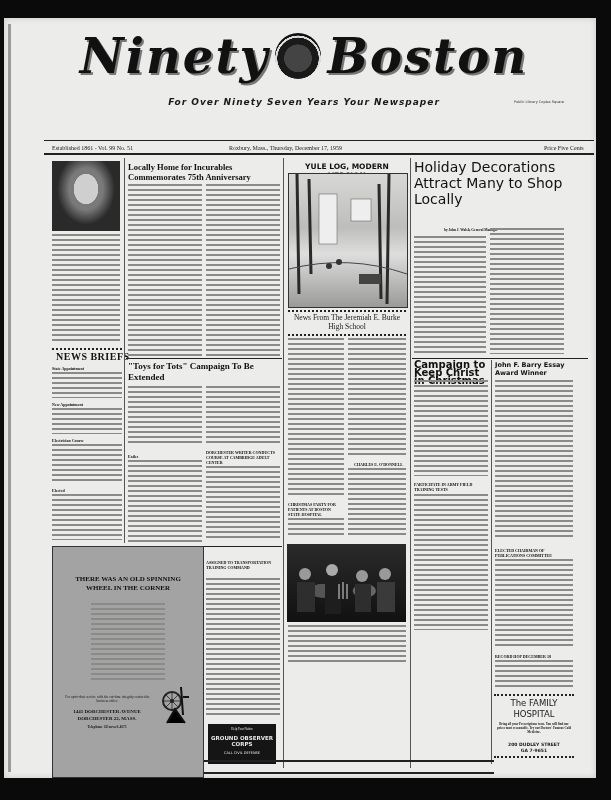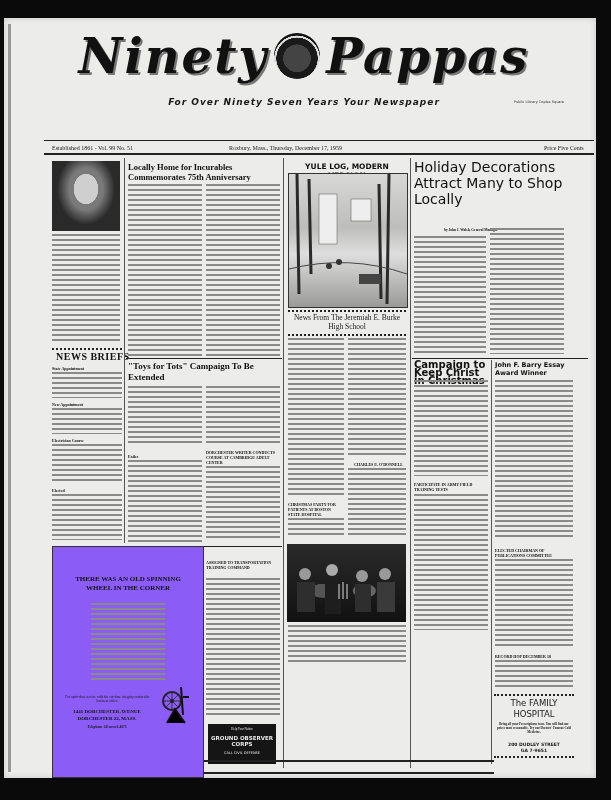--- a/index.html
+++ b/index.html
@@ -27,21 +27,21 @@
 </style>
 </head>
 <body>
 
 <div class="page">
   <div class="lrule"></div>
 
   <div class="abs mast">
     <span class="w">Ninety</span>
     <div class="seal"></div>
-    <span class="w">Pappas</span>
+    <span class="w">Boston</span>
   </div>
   <div class="abs tagline">For Over Ninety Seven Years Your Newspaper</div>
   <div class="abs copynote">Public Library Copies Square</div>
 
   <div class="rule" style="left:40px;top:122px;width:550px;height:1px;"></div>
   <div class="dateline" style="left:48px;">Established 1861 - Vol. 99 No. 51</div>
   <div class="dateline" style="left:225px;">Roxbury, Mass., Thursday, December 17, 1959</div>
   <div class="dateline" style="left:540px;">Price Five Cents</div>
   <div class="rule" style="left:40px;top:135px;width:550px;height:1.5px;"></div>
 
@@ -66,21 +66,21 @@
   <div class="rule" style="left:122px;top:340px;width:156px;height:1px;"></div>
 
   <div class="abs hd" style="left:124px;top:343px;width:150px;font-size:9px;line-height:11px;">"Toys for Tots" Campaign To Be Extended</div>
   <div class="col txt" style="left:124px;top:368px;width:74px;height:60px;"></div>
   <div class="col txt" style="left:202px;top:368px;width:74px;height:60px;"></div>
   <div class="abs hd small" style="left:124px;top:436px;">Exiles</div>
   <div class="col txt" style="left:124px;top:442px;width:74px;height:82px;"></div>
   <div class="abs hd small" style="left:202px;top:432px;width:74px;line-height:5px;">DORCHESTER WRITER CONDUCTS COURSE AT CAMBRIDGE ADULT CENTER</div>
   <div class="col txt" style="left:202px;top:448px;width:74px;height:72px;"></div>
 
-  <div class="abs box" style="left:48px;top:528px;width:150px;height:230px;background:#8b5cf6;">
+  <div class="abs box" style="left:48px;top:528px;width:150px;height:230px;background:#a3a3a3;">
     <div class="abs hd" style="left:12px;top:28px;width:126px;text-align:center;font-size:7px;line-height:9px;">THERE WAS AN OLD SPINNING WHEEL IN THE CORNER</div>
     <div class="col txt" style="left:38px;top:56px;width:74px;height:80px;">in many American homes when the Job Printing Department of this newspaper began delighting its customers with the very best in business, social and professional printing and at reasonable prices ... After many years with experience plus modern and adequate equipment, we are still pleasing patrons with the finest of letter press production and speedy delivery ... We give patrons what they want when they want it ... All work ready when promised.</div>
     <div class="abs" style="left:12px;top:148px;width:85px;font-size:3.5px;line-height:4px;text-align:center;">For up-to-date service with the cut-time integrity contact the business office:</div>
     <div class="abs hd" style="left:8px;top:162px;width:92px;text-align:center;font-size:5px;">1441 DORCHESTER AVENUE</div>
     <div class="abs hd" style="left:8px;top:169px;width:92px;text-align:center;font-size:5px;">DORCHESTER 22, MASS.</div>
     <div class="abs" style="left:8px;top:178px;width:92px;text-align:center;font-size:3.5px;font-weight:bold;">Telephone GEneva 6-4675</div>
     <div class="abs" style="left:108px;top:138px;width:30px;height:40px;">
       <svg width="30" height="40" viewBox="0 0 30 40">
           <circle cx="11" cy="16" r="9" fill="none" stroke="#222" stroke-width="2"></circle>
           <circle cx="11" cy="16" r="2" fill="#222"></circle>

